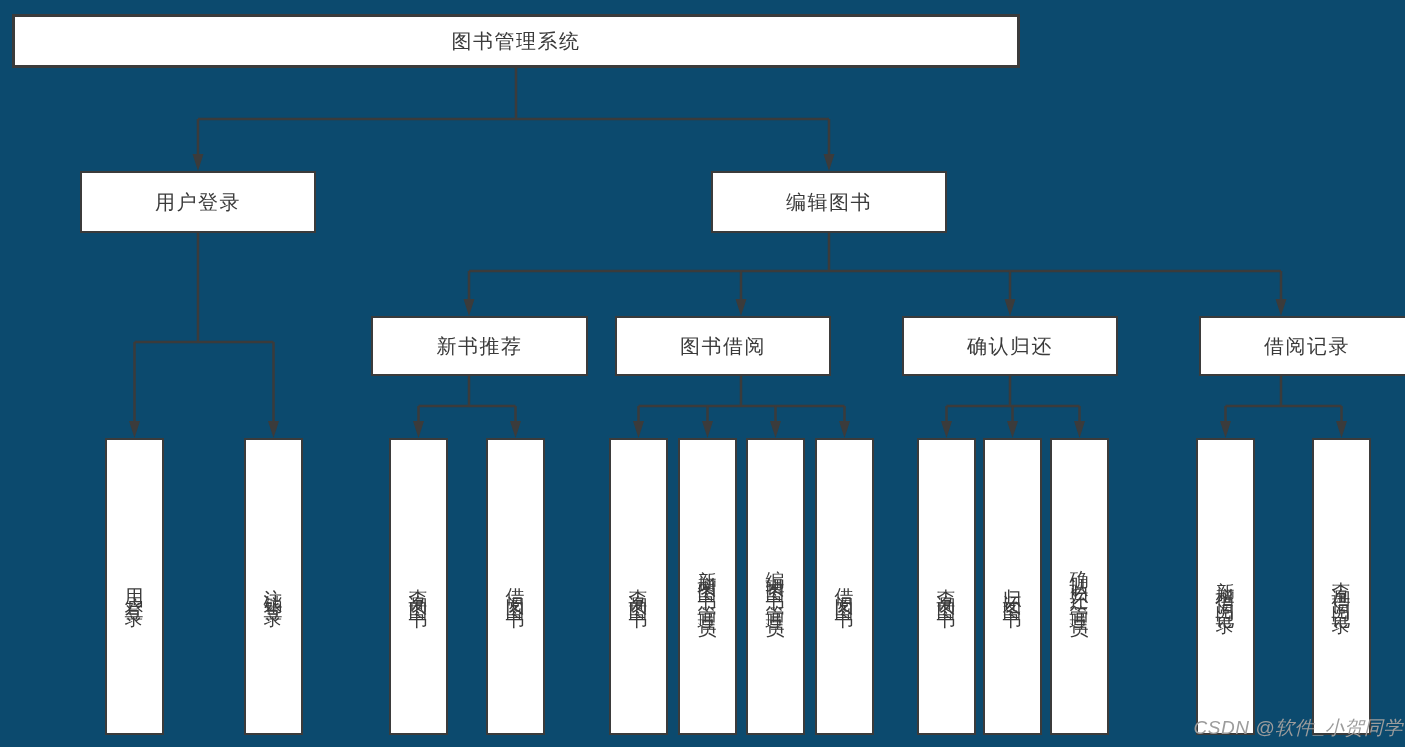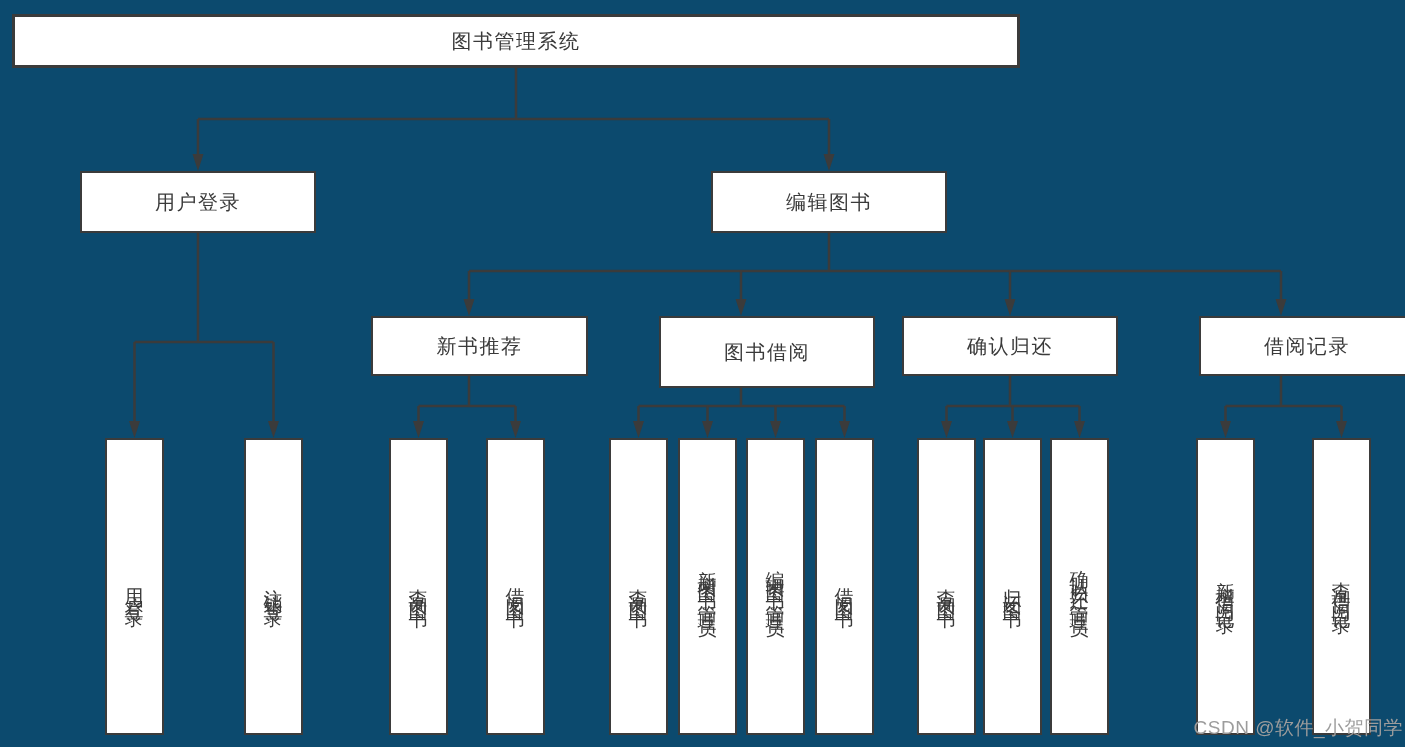--- a/index.html
+++ b/index.html
@@ -63,20 +63,21 @@
     white-space: nowrap;
   }
   .watermark {
     position: absolute;
     right: 2px;
     bottom: 6px;
     color: #9c9c9c;
     font-size: 19px;
     letter-spacing: 0.5px;
     white-space: nowrap;
+    font-style: italic;
   }
 </style>
 </head>
 <body>
 
 <div class="canvas">
 
   <svg class="connectors" width="1405" height="747" viewBox="0 0 1405 747">
 
     <path d="M516 68V119 M198 119H829 M198 233V342 M134.5 342H273.5 M829 233V271 M469 271H1281
@@ -109,21 +110,21 @@
   <div class="hnode" style="left:80px; top:171px; width:236px; height:62px;">
     <span>用户登录</span>
   </div>
   <div class="hnode" style="left:711px; top:171px; width:236px; height:62px;">
     <span>编辑图书</span>
   </div>
 
   <div class="hnode" style="left:371px; top:316px; width:217px; height:60px;">
     <span>新书推荐</span>
   </div>
-  <div class="hnode" style="left:659px; top:316px; width:216px; height:72px;">
+  <div class="hnode" style="left:615px; top:316px; width:216px; height:60px;">
     <span>图书借阅</span>
   </div>
   <div class="hnode" style="left:902px; top:316px; width:216px; height:60px;">
     <span>确认归还</span>
   </div>
   <div class="hnode" style="left:1173px; top:316px; width:216px; height:60px;margin-left:26px;">
     <span>借阅记录</span>
   </div>
 
   <div class="vnode" style="left:105px;">

